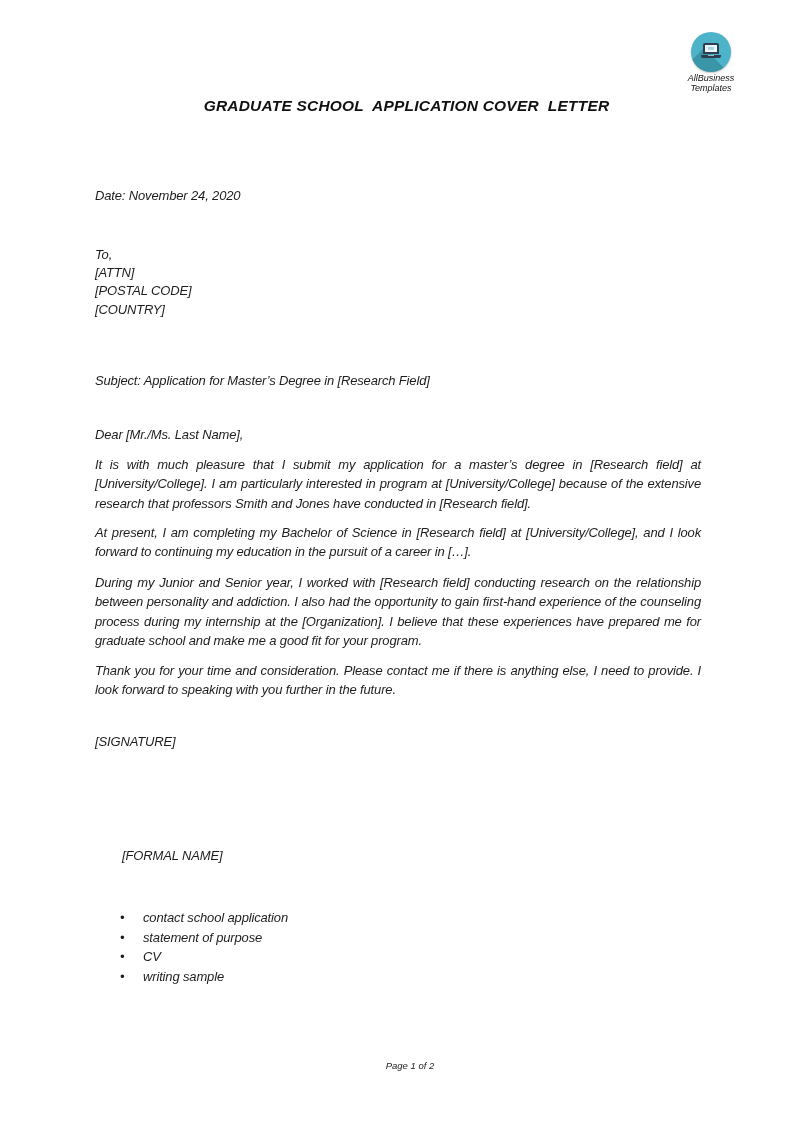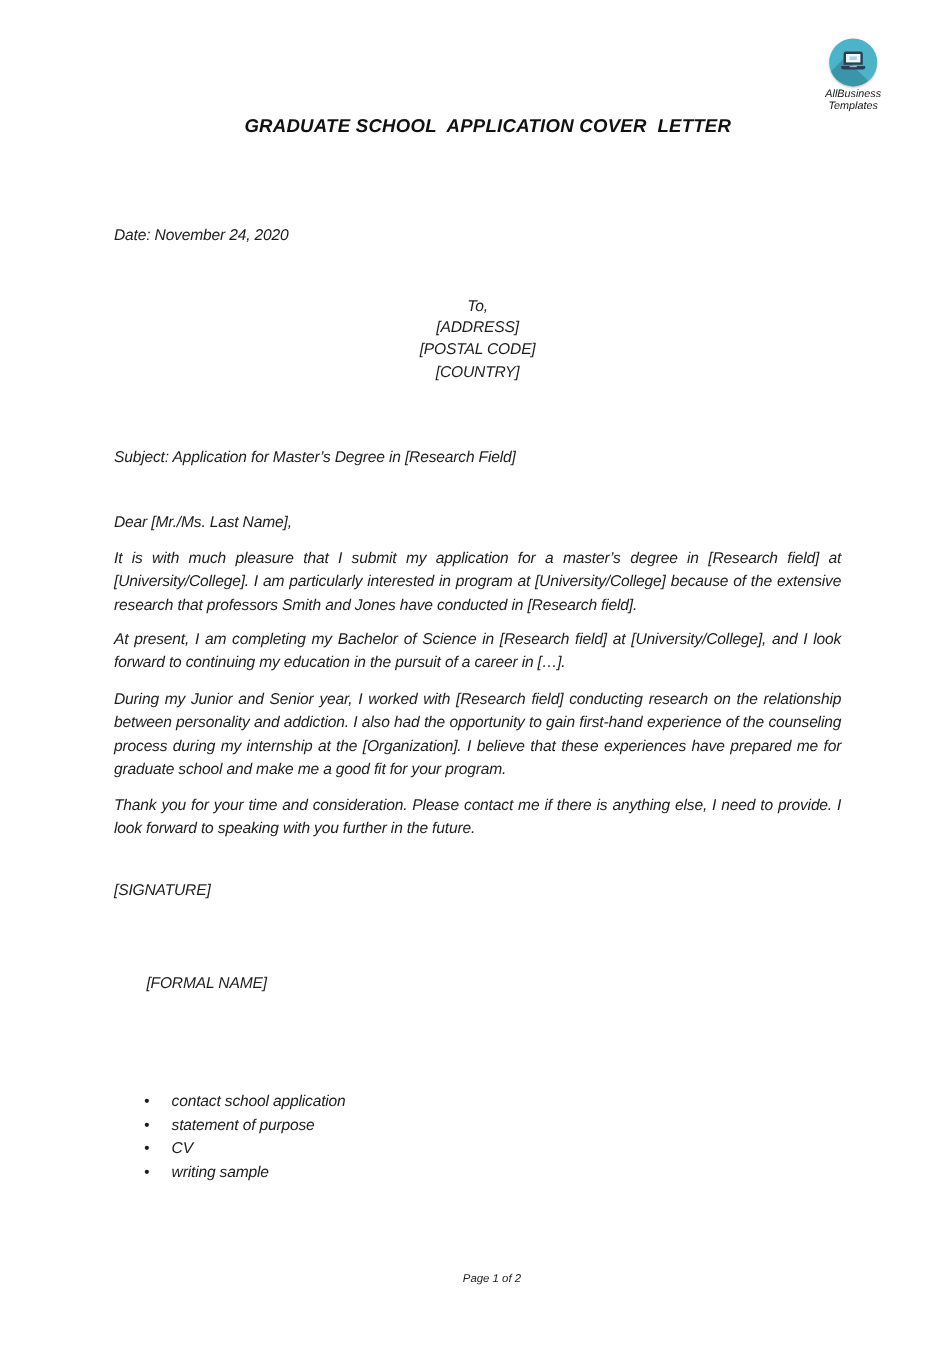--- a/index.html
+++ b/index.html
@@ -117,21 +117,21 @@
   .body-text {
     position: absolute;
     left: 95px;
     width: 606px;
     font-size: 13px;
     line-height: 19.3px;
     letter-spacing: -0.15px;
     color: #1d1d1d;
   }
   .justified { text-align: justify; }
-  .addr-line { line-height: 18.2px; text-align: center; }
+  .addr-line { line-height: 18.2px; }
 
   .enclosure-list {
     list-style: none;
   }
   .enclosure-list li {
     position: relative;
     padding-left: 48px;
     line-height: 19.6px;
   }
   .enclosure-list li .bullet {
@@ -173,36 +173,36 @@
       <div>Templates</div>
     </div>
   </div>
 
   <div class="doc-title">GRADUATE SCHOOL  APPLICATION COVER  LETTER</div>
 
   <div class="body-text" style="top:186px;">Date: November 24, 2020</div>
 
   <div class="body-text" style="top:246px;">
     <div class="addr-line">To,</div>
-    <div class="addr-line">[ADDRESS]</div>
+    <div class="addr-line">[ATTN]</div>
     <div class="addr-line">[POSTAL CODE]</div>
     <div class="addr-line">[COUNTRY]</div>
   </div>
 
   <div class="body-text" style="top:371px;">Subject: Application for Master’s Degree in [Research Field]</div>
 
   <div class="body-text" style="top:425px;">Dear [Mr./Ms. Last Name],</div>
 
   <p class="body-text justified" style="top:455px;">It is with much pleasure that I submit my application for a master’s degree in [Research field] at [University/College]. I am particularly interested in program at [University/College] because of the extensive research that professors Smith and Jones have conducted in [Research field].</p>
   <p class="body-text justified" style="top:523px;">At present, I am completing my Bachelor of Science in [Research field] at [University/College], and I look forward to continuing my education in the pursuit of a career in […].</p>
   <p class="body-text justified" style="top:573px;">During my Junior and Senior year, I worked with [Research field] conducting research on the relationship between personality and addiction. I also had the opportunity to gain first-hand experience of the counseling process during my internship at the [Organization]. I believe that these experiences have prepared me for graduate school and make me a good fit for your program.</p>
   <p class="body-text justified" style="top:661px;">Thank you for your time and consideration. Please contact me if there is anything else, I need to provide. I look forward to speaking with you further in the future.</p>
 
   <div class="body-text" style="top:732px;">[SIGNATURE]</div>
-  <div class="body-text" style="top:809px;padding-left:27px;">[FORMAL NAME]</div>
+  <div class="body-text" style="top:846px;padding-left:27px;">[FORMAL NAME]</div>
 
   <ul class="body-text enclosure-list" style="top:908px;">
     <li>
       <span class="bullet">•</span>
       <span>contact school application</span>
     </li>
     <li>
       <span class="bullet">•</span>
       <span>statement of purpose</span>
     </li>

